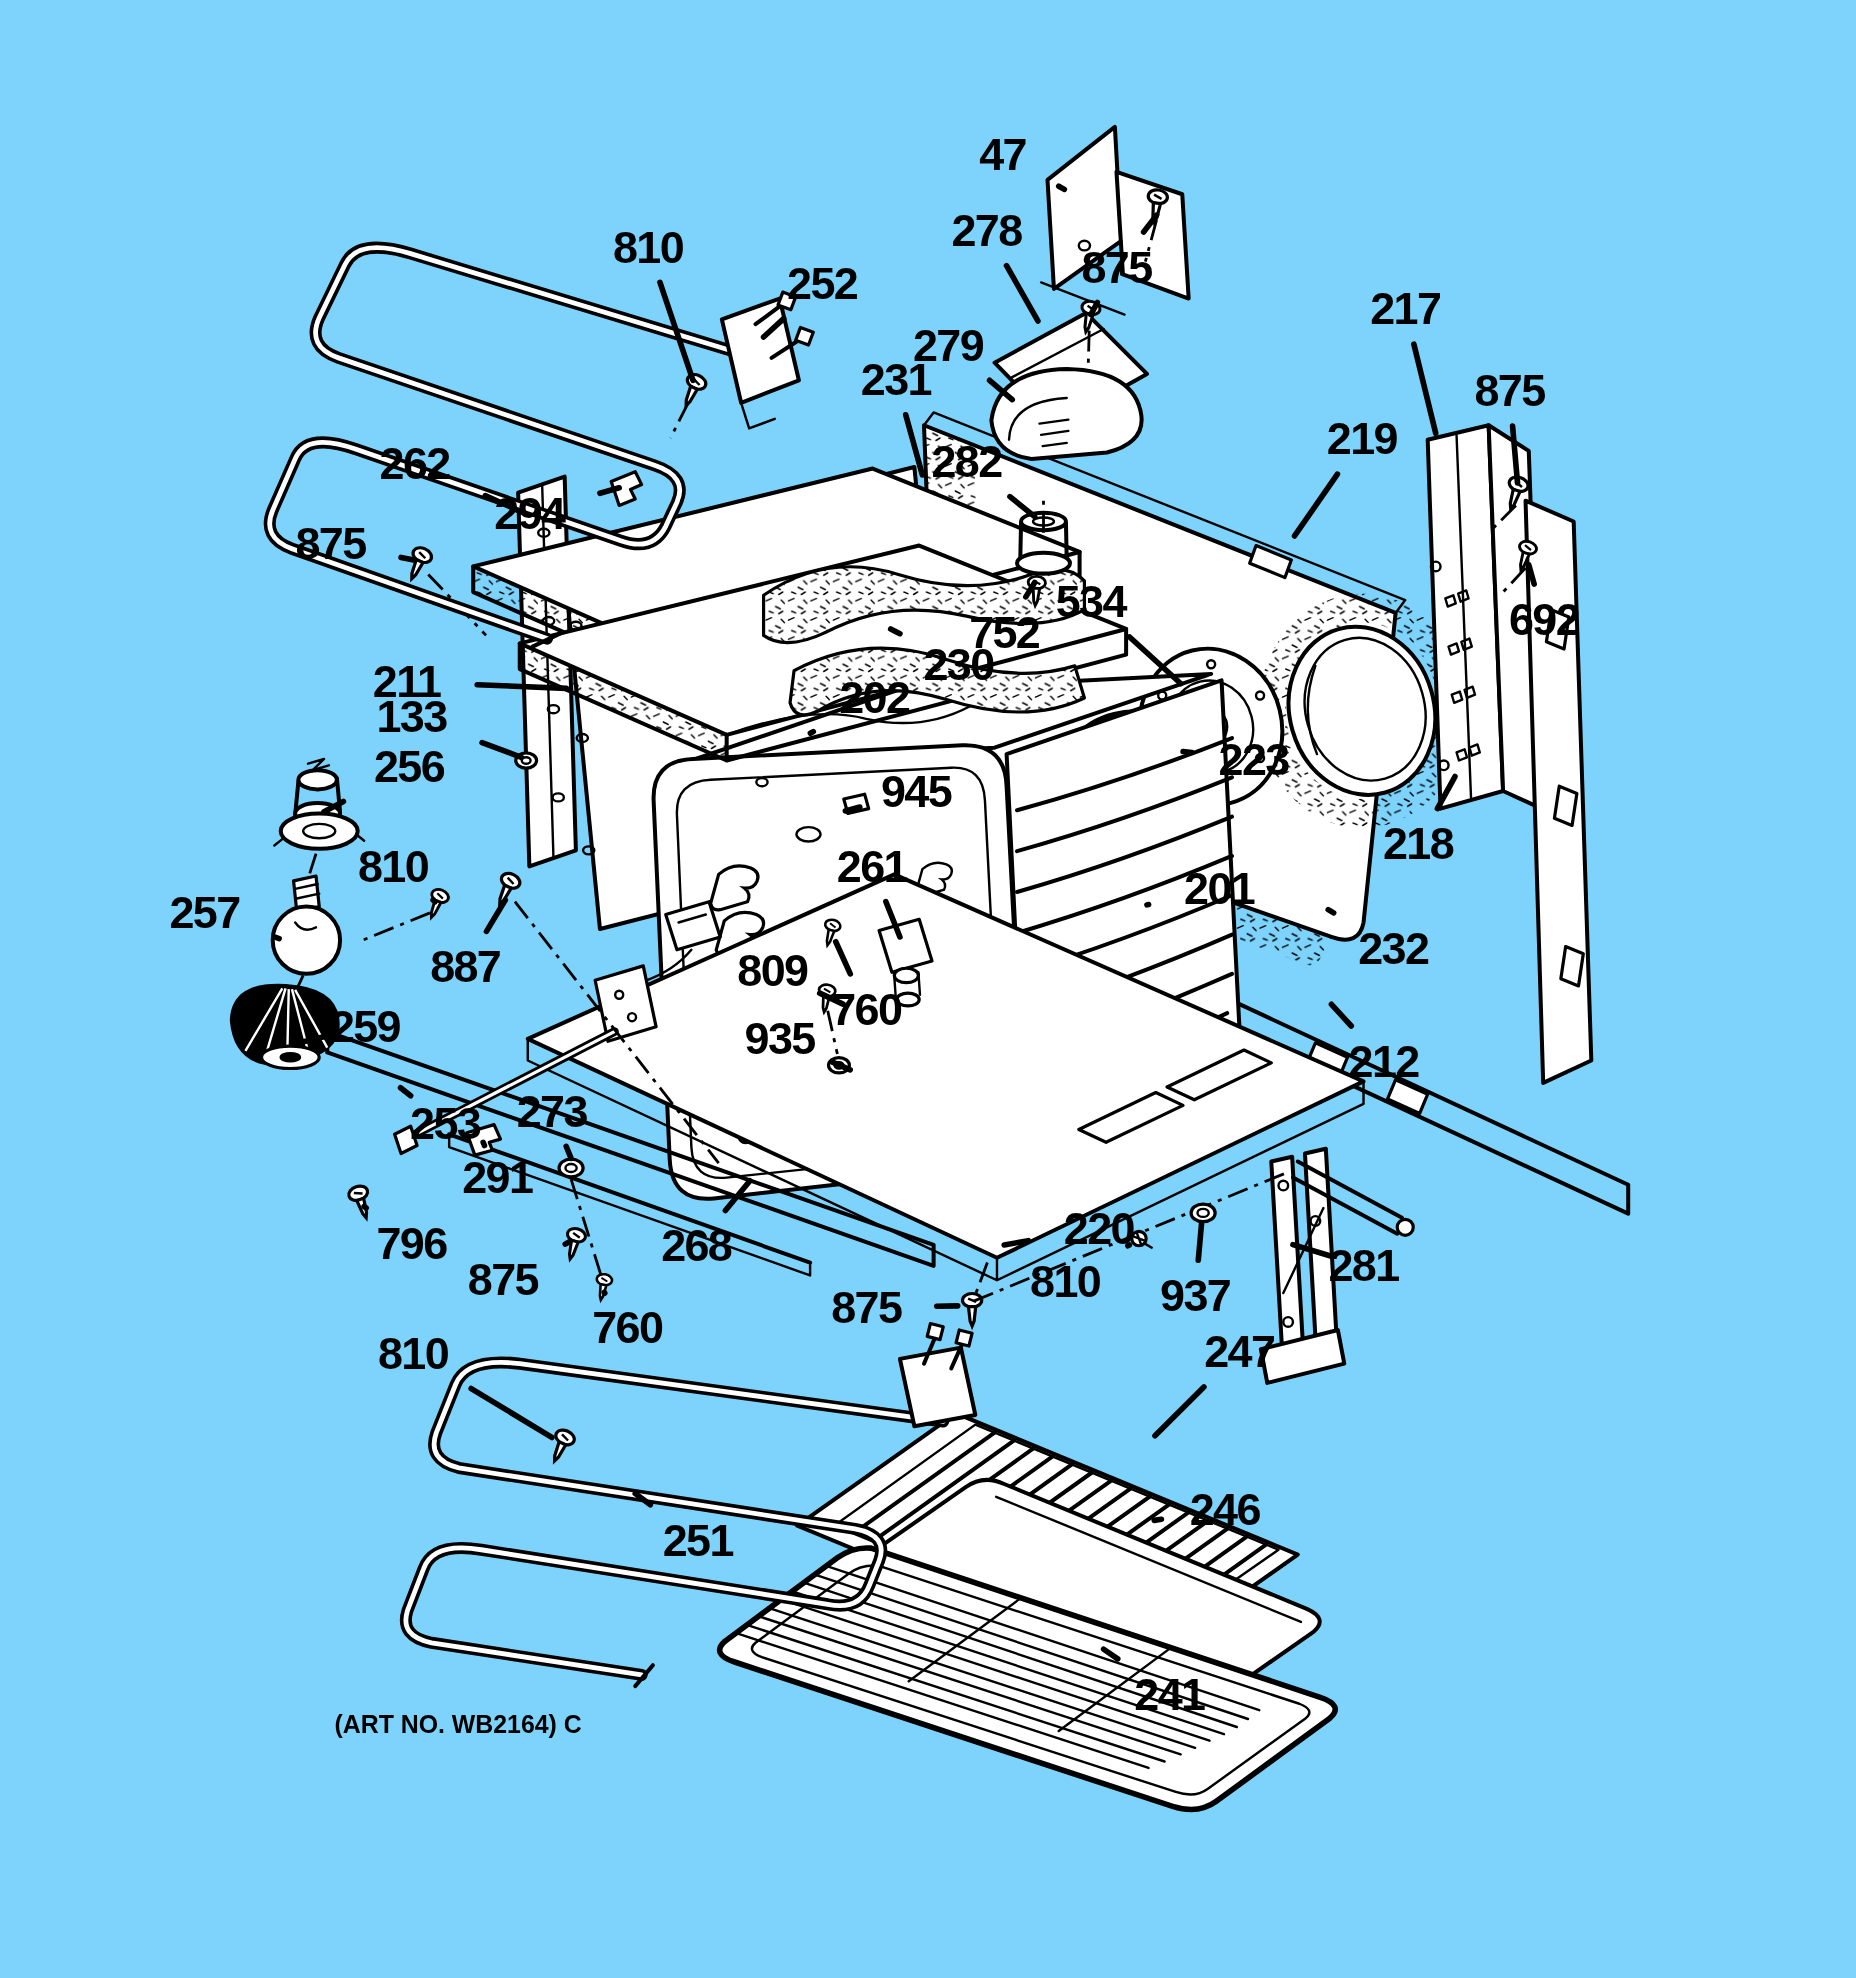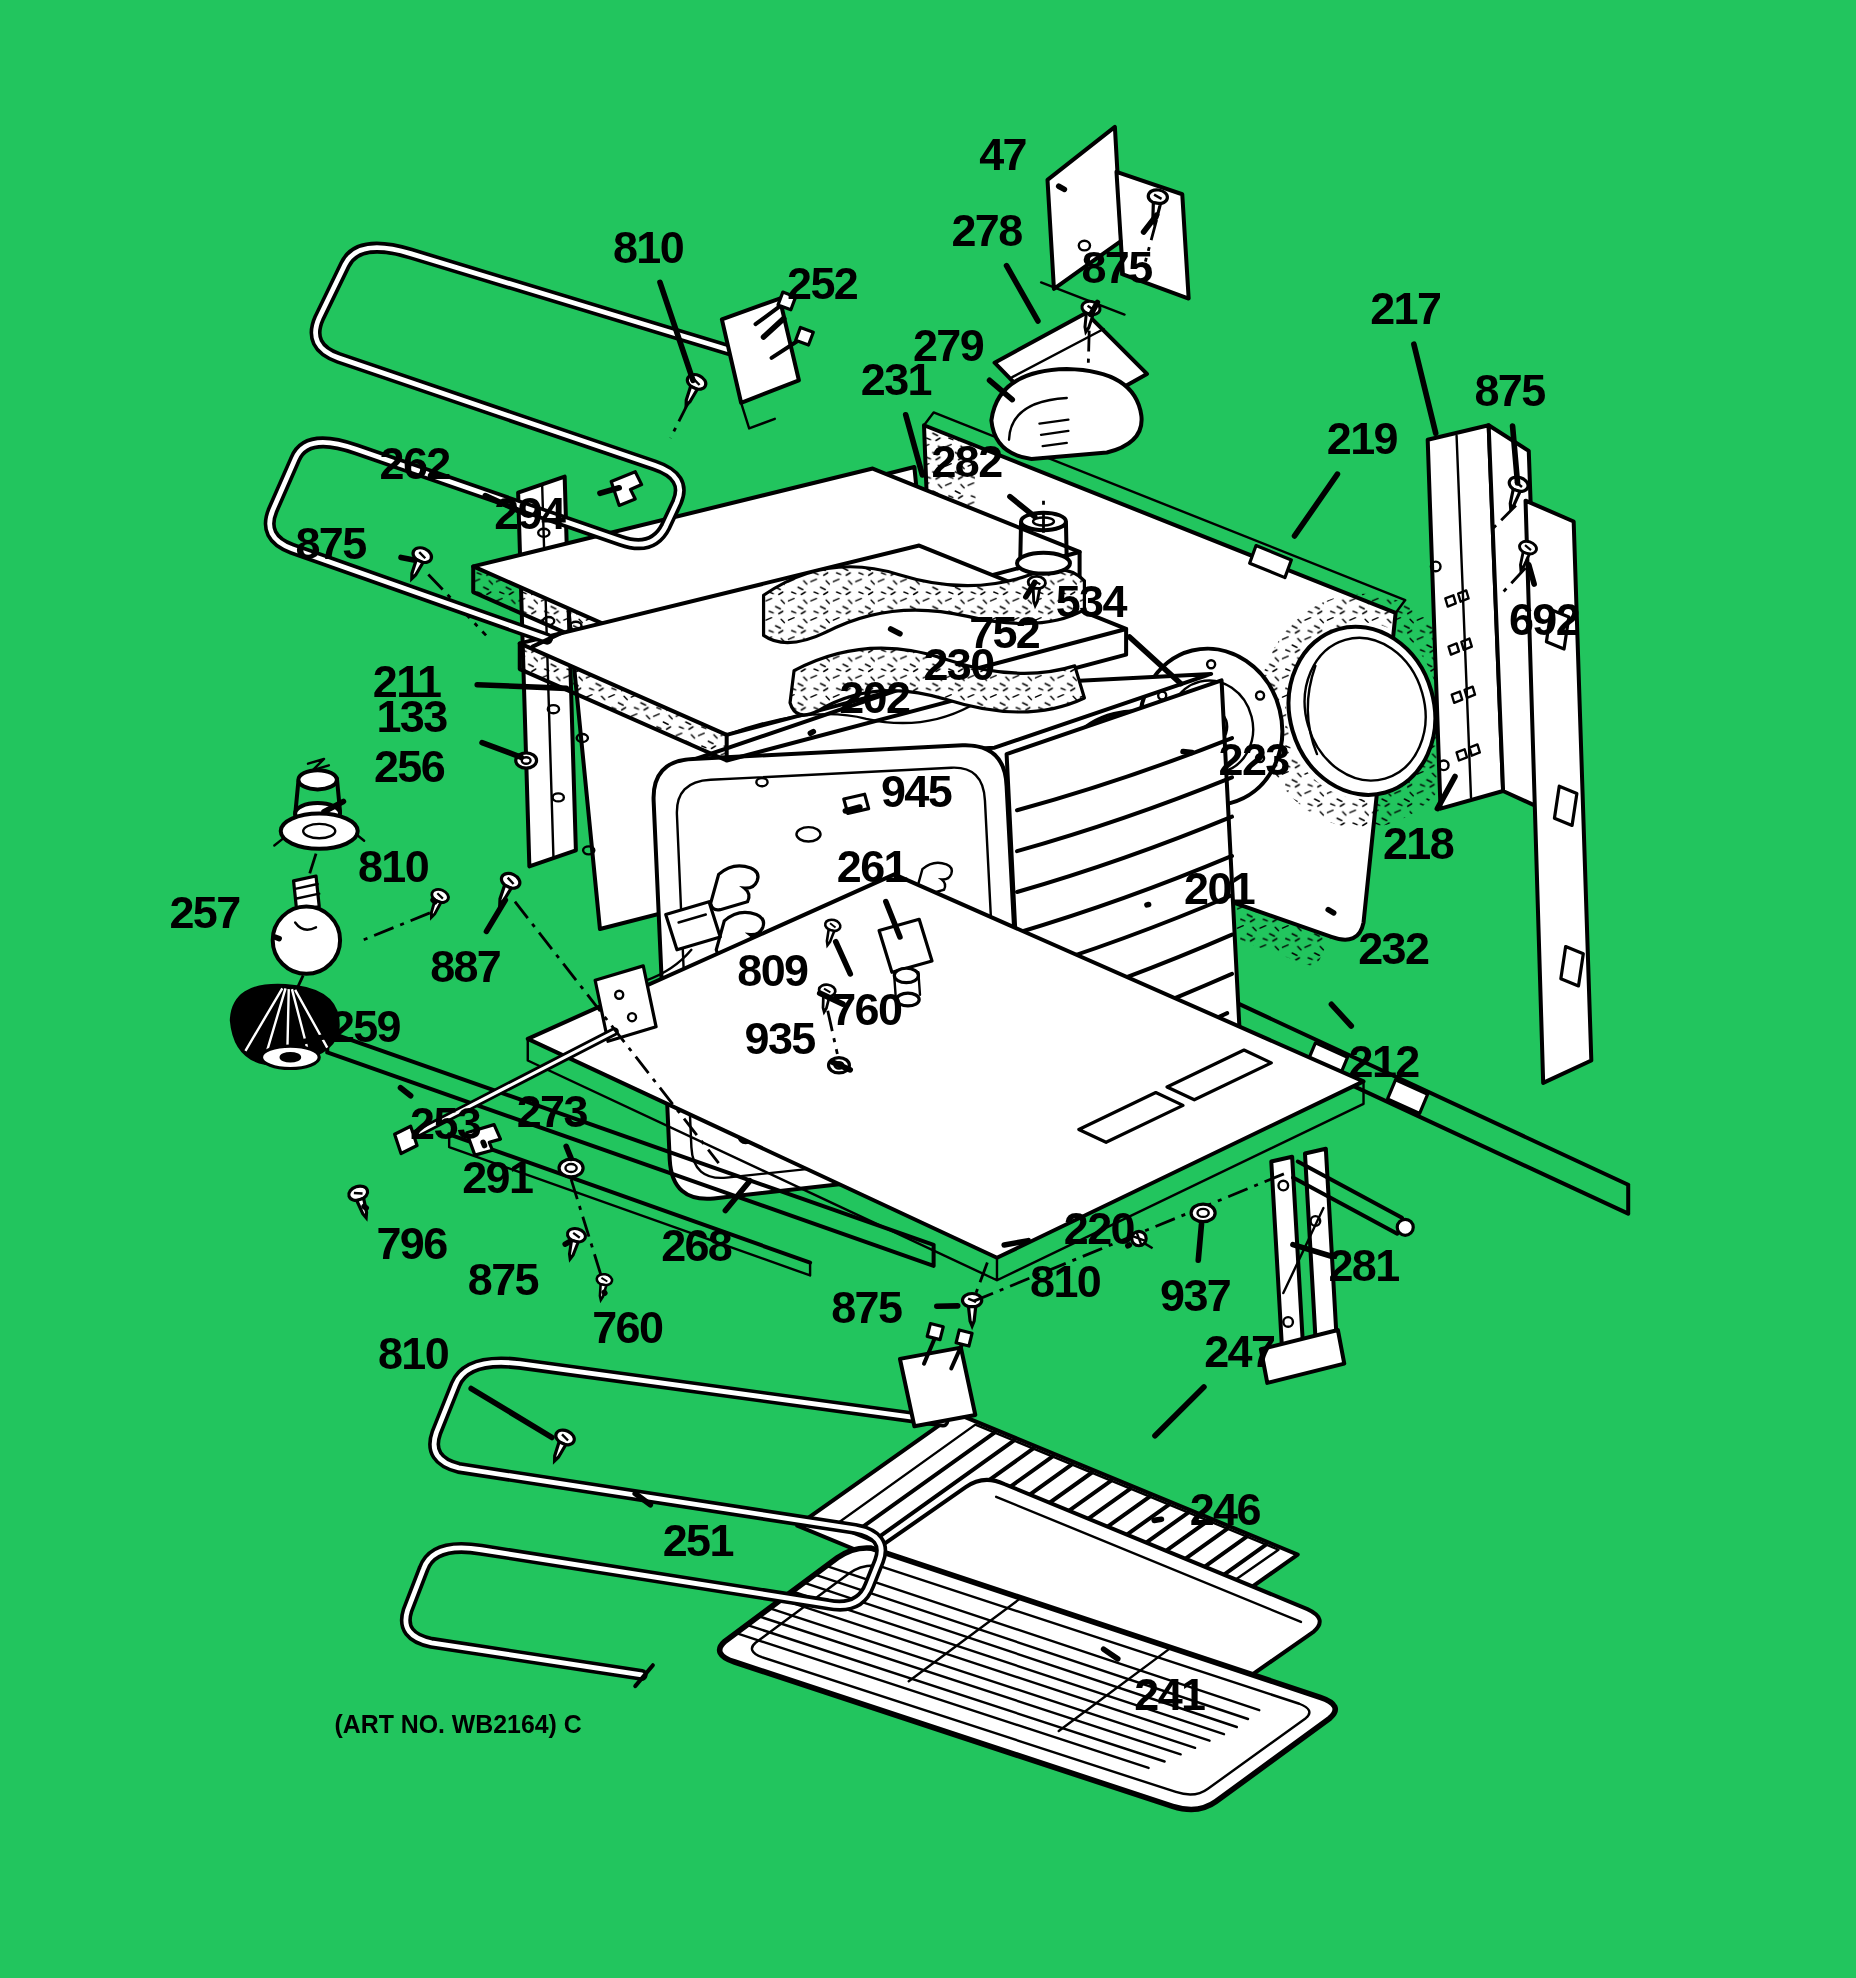--- a/index.html
+++ b/index.html
@@ -1,16 +1,16 @@
 <!DOCTYPE html>
 <html style="font-size:13px"><head>
 <meta charset="utf-8">
 <style>
   html,body{margin:0;padding:0;background:#fff;}
-  .stage{position:relative;width:1856px;height:1979px;background:#22c55e;overflow:hidden;
+  .stage{position:relative;width:1856px;height:1979px;background:#7dd3fc;overflow:hidden;
          font-family:"Liberation Sans",sans-serif;text-align:center;}
   svg{position:absolute;left:0;top:0;}
   .ln{stroke:#000;fill:none;stroke-width:5;stroke-linejoin:round;stroke-linecap:round;}
   .ln2{stroke:#000;fill:none;stroke-width:3;stroke-linejoin:round;stroke-linecap:round;}
   .fw{fill:#ffffff;stroke:#000;stroke-width:5;stroke-linejoin:round;}
   .fw2{fill:#ffffff;stroke:#000;stroke-width:4;stroke-linejoin:round;}
   .blk{fill:#000;stroke:#000;stroke-width:3;}
   .tube{stroke:#000;stroke-width:15;fill:none;stroke-linejoin:round;stroke-linecap:round;}
   .tubecore{stroke:#fff;stroke-width:6;fill:none;stroke-linejoin:round;stroke-linecap:round;}
   .dash{stroke:#000;stroke-width:3.5;fill:none;stroke-dasharray:26 9 5 9;}

